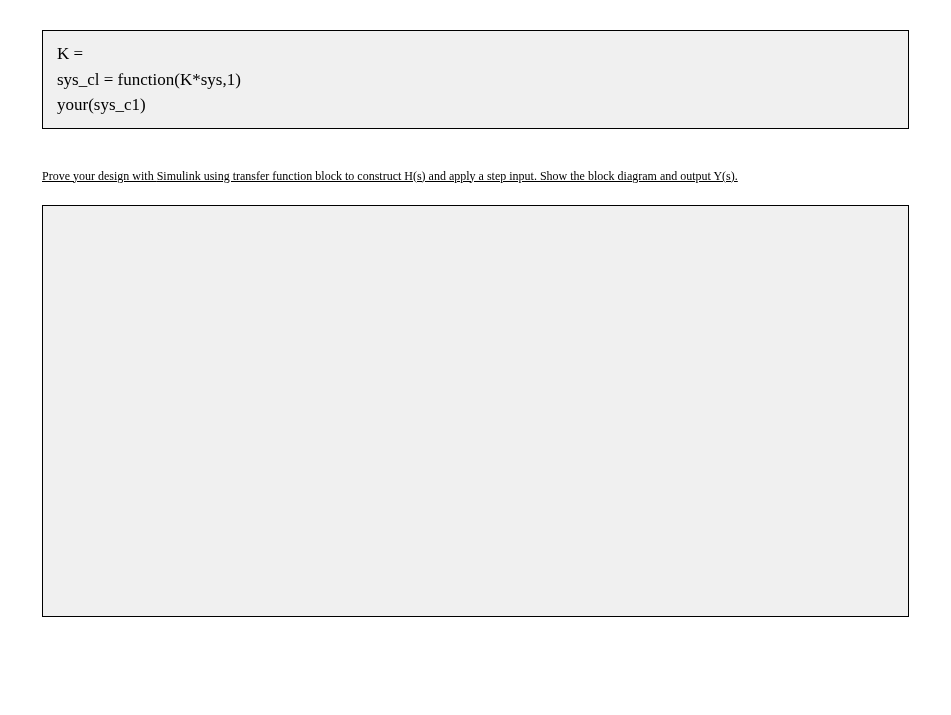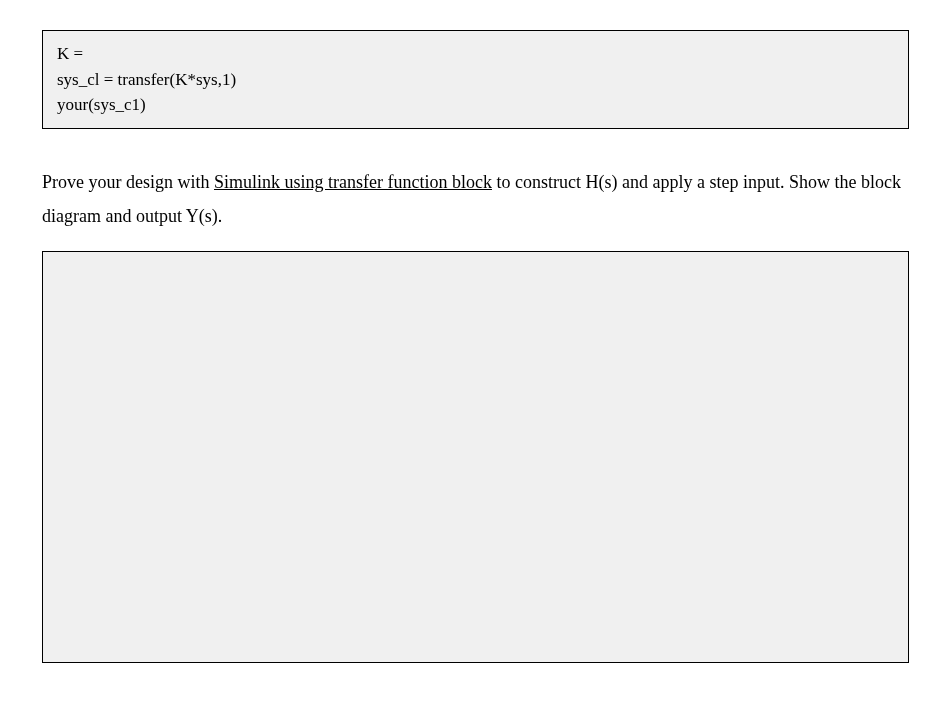--- a/index.html
+++ b/index.html
@@ -21,41 +21,42 @@
       margin-bottom: 36px;
     }
     .code-line {
       font-family: Georgia, 'Times New Roman', serif;
       font-size: 17px;
       color: #000000;
       line-height: 1.5;
     }
     .instruction-text {
       font-family: Georgia, 'Times New Roman', serif;
-      font-size: 18px;
+      font-size: 12px;
       color: #000000;
       line-height: 1.9;
       margin-bottom: 18px;
+      text-decoration: underline;
     }
     .underlined {
       text-decoration: underline;
     }
     .answer-box {
       border: 1.5px solid #000000;
       background: #f0f0f0;
       height: 412px;
       width: 100%;
     }
   </style>
 </head>
 <body>
 
 <div class="code-box">
   <div class="code-line">K =</div>
-  <div class="code-line">sys_cl = transfer(K*sys,1)</div>
+  <div class="code-line">sys_cl = function(K*sys,1)</div>
   <div class="code-line">your(sys_c1)</div>
 </div>
 
 <div class="instruction-text">
   <span>Prove your design with </span><span class="underlined">Simulink using transfer function block</span><span> to construct H(s) and apply a step input. Show the block diagram and output Y(s).</span>
 </div>
 
 <div class="answer-box"></div>
 
 </body></html>

